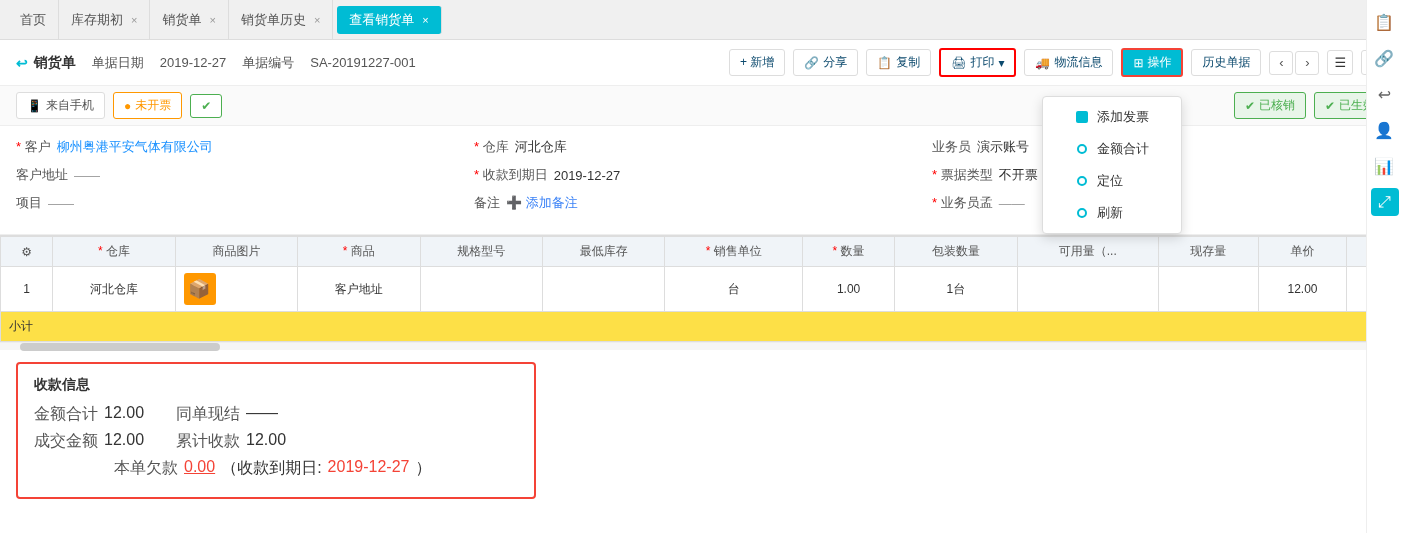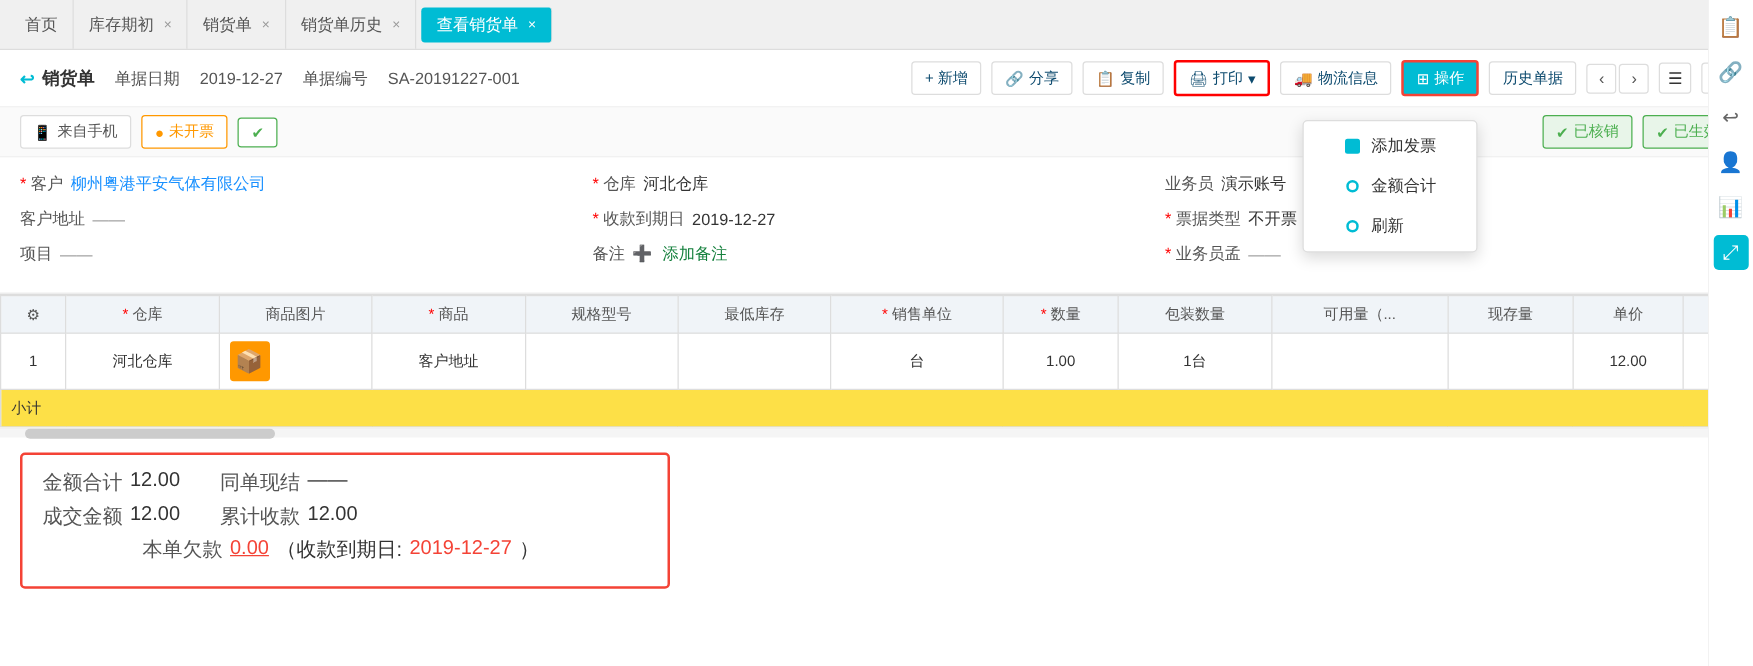--- a/index.html
+++ b/index.html
@@ -299,21 +299,21 @@
           <span class="form-value">不开票</span>
         </div>
       </div>
       <div class="form-row">
         <div class="form-field">
           <span class="form-label">项目</span>
           <span class="form-value dash">——</span>
         </div>
         <div class="form-field">
           <span class="form-label">备注</span>
-          <span class="form-value" style="color:#15803d; cursor:pointer;font-family:Liberation Mono, monospace;">
+          <span class="form-value" style="color:#3b82f6; cursor:pointer;">
             <span>➕</span>
             <span>添加备注</span>
           </span>
         </div>
         <div class="form-field">
           <span class="form-label required">业务员孟</span>
           <span class="form-value dash">——</span>
         </div>
       </div>
     </div>
@@ -360,20 +360,21 @@
           </tr>
         </tbody>
       </table>
     </div>
 
     <div class="scroll-hint">
       <div class="scroll-thumb"></div>
     </div>
 
     <div class="payment-info">
+      <div class="payment-title">收款信息</div>
       <div class="payment-row">
         <div class="payment-item">
           <span class="payment-label">金额合计</span>
           <span class="payment-val">12.00</span>
         </div>
         <div class="payment-item">
           <span class="payment-label">同单现结</span>
           <span class="payment-val">——</span>
         </div>
       </div>
@@ -408,20 +409,26 @@
       <span>添加发票</span>
     </div>
     <div class="dropdown-item">
       <span class="dropdown-icon">
         <span class="icon-circle"></span>
       </span>
       <span>金额合计</span>
     </div>
     <div class="dropdown-item">
       <span class="dropdown-icon">
+        <span class="icon-circle-loc"></span>
+      </span>
+      <span>定位</span>
+    </div>
+    <div class="dropdown-item">
+      <span class="dropdown-icon">
         <span class="icon-refresh"></span>
       </span>
       <span>刷新</span>
     </div>
   </div>
 
   <div class="right-sidebar">
     <div class="sidebar-icon">📋</div>
     <div class="sidebar-icon">🔗</div>
     <div class="sidebar-icon">↩</div>

